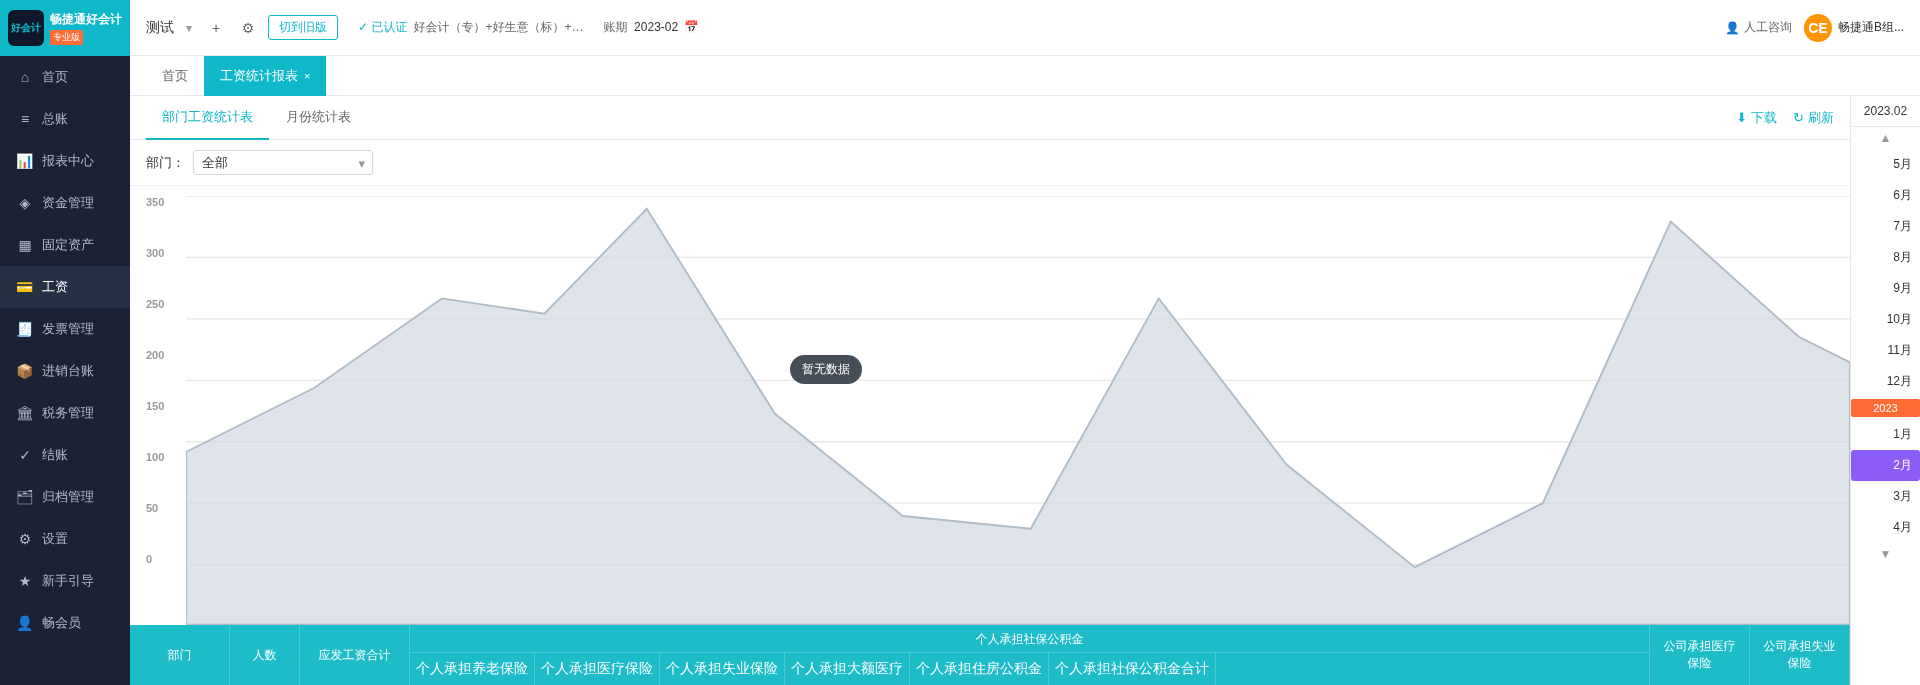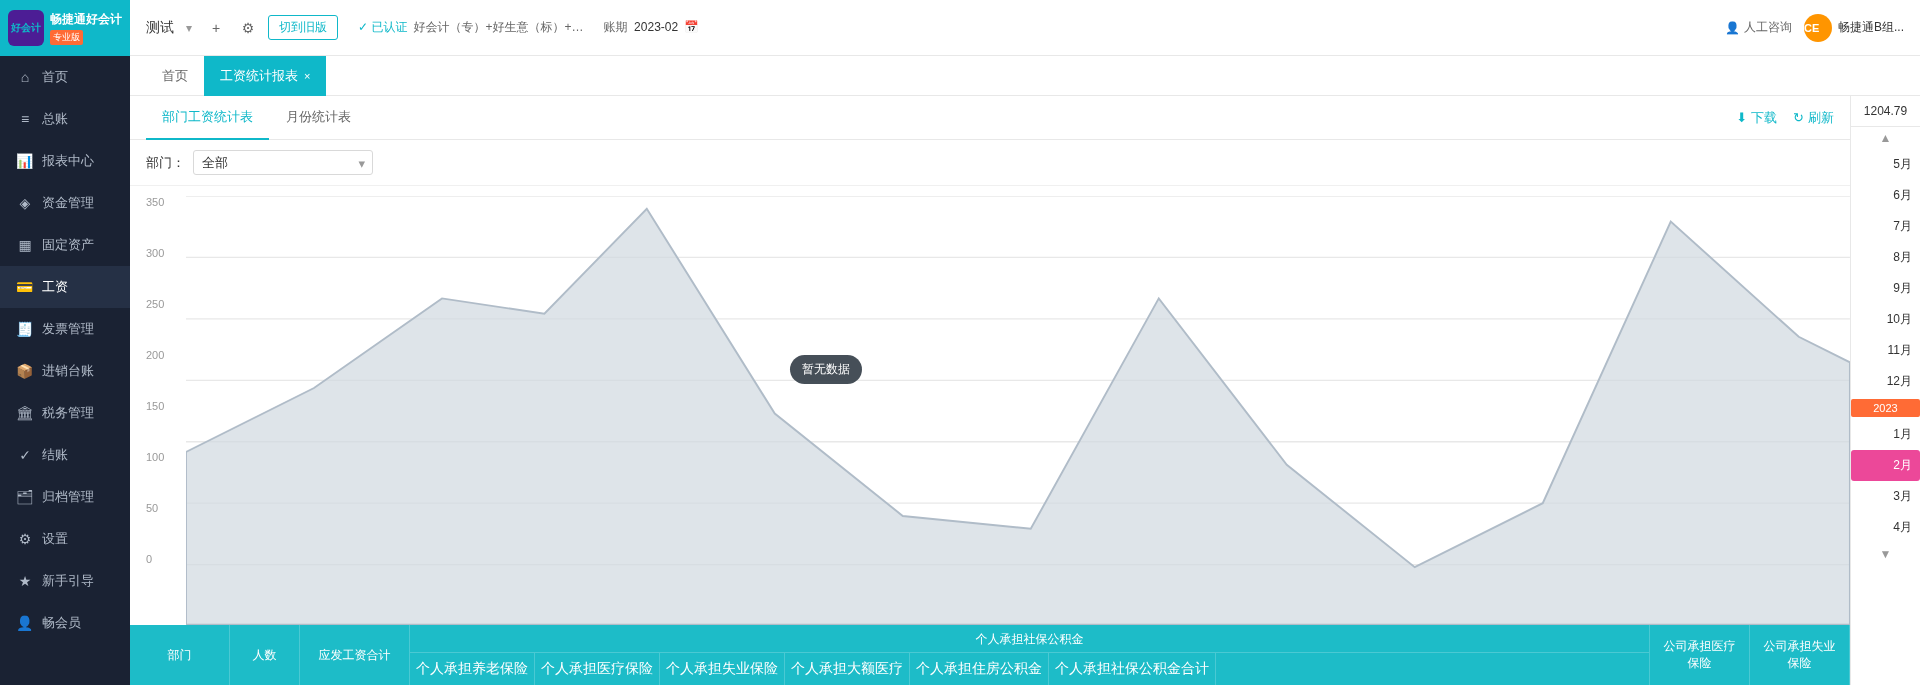--- a/index.html
+++ b/index.html
@@ -19,21 +19,21 @@
       background: #0fb8c9;
       padding: 10px 8px;
       display: flex;
       align-items: center;
       gap: 6px;
       height: 56px;
     }
     .sidebar-logo-icon {
       width: 36px;
       height: 36px;
-      background: #4c1d95;
+      background: #0f172a;
       border-radius: 6px;
       display: flex;
       align-items: center;
       justify-content: center;
       font-size: 10px;
       color: #0fb8c9;
       font-weight: bold;
     }
     .sidebar-logo-badge {
       background: #ff6b35;
@@ -133,22 +133,22 @@
     .topbar-user {
       display: flex;
       align-items: center;
       gap: 6px;
       cursor: pointer;
     }
     .user-avatar {
       width: 28px; height: 28px;
       background: #ff9500;
       border-radius: 50%;
-      display: flex; align-items: center; justify-content: flex-start;
-      color: white; font-size: 11px; font-weight: bold;
+      display: flex; align-items: center; justify-content: center;
+      color: white; font-size: 14px; font-weight: bold;
     }
     .user-name { color: #333; font-size: 12px; }
 
     
     .tabbar {
       background: white;
       height: 40px;
       display: flex;
       align-items: center;
       padding: 0 16px;
@@ -341,21 +341,21 @@
       font-size: 12px;
     }
     .date-item {
       padding: 7px 8px;
       font-size: 12px;
       color: #333;
       cursor: pointer;
       text-align: right;
     }
     .date-item.active {
-      background: #ec4899;
+      background: #8b5cf6;
       color: white;
       border-radius: 3px;
     }
     .date-year {
       background: #ff6b35;
       color: white;
       font-size: 11px;
       padding: 3px 12px;
       text-align: center;
       margin: 2px 0;
@@ -511,21 +511,21 @@
         <span class="toolbar-label">部门：</span>
         <div class="select-wrapper">
           <select class="department-select">
             <option>全部</option>
           </select>
         </div>
       </div>
 
       <div class="chart-area" style="position:relative;padding:10px 16px 0;">
 
-        <div style="position:absolute;left:16px;top:10px;bottom:60px;display:flex;flex-direction:column;justify-content:space-between;width:40px;">
+        <div style="position:absolute;left:16px;top:10px;bottom:60px;display:flex;flex-direction:column;justify-content:space-between;width:40px;font-weight:bold;">
           <span style="font-size:11px;color:#999;">350</span>
           <span style="font-size:11px;color:#999;">300</span>
           <span style="font-size:11px;color:#999;">250</span>
           <span style="font-size:11px;color:#999;">200</span>
           <span style="font-size:11px;color:#999;">150</span>
           <span style="font-size:11px;color:#999;">100</span>
           <span style="font-size:11px;color:#999;">50</span>
           <span style="font-size:11px;color:#999;">0</span>
         </div>
 
@@ -585,21 +585,21 @@
         <div class="table-col-header" style="width:100px;justify-content:center;">
           <span>公司承担医疗保险</span>
         </div>
         <div class="table-col-header" style="width:100px;">
           <span>公司承担失业保险</span>
         </div>
       </div>
     </div>
 
     <div class="right-panel">
-      <div class="date-header">1204.79</div>
+      <div class="date-header">2023.02</div>
       <div class="date-nav">
         <span class="date-nav-btn">▲</span>
       </div>
       <div class="date-item">5月</div>
       <div class="date-item">6月</div>
       <div class="date-item">7月</div>
       <div class="date-item">8月</div>
       <div class="date-item">9月</div>
       <div class="date-item">10月</div>
       <div class="date-item">11月</div>

